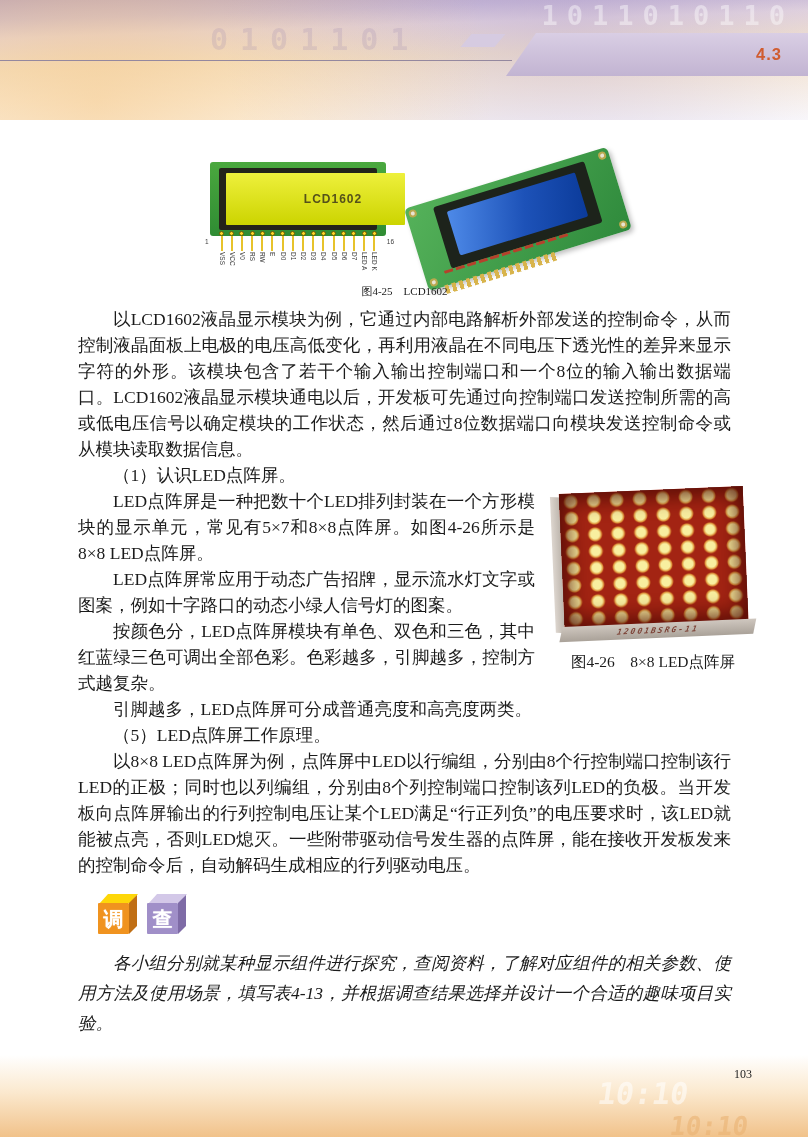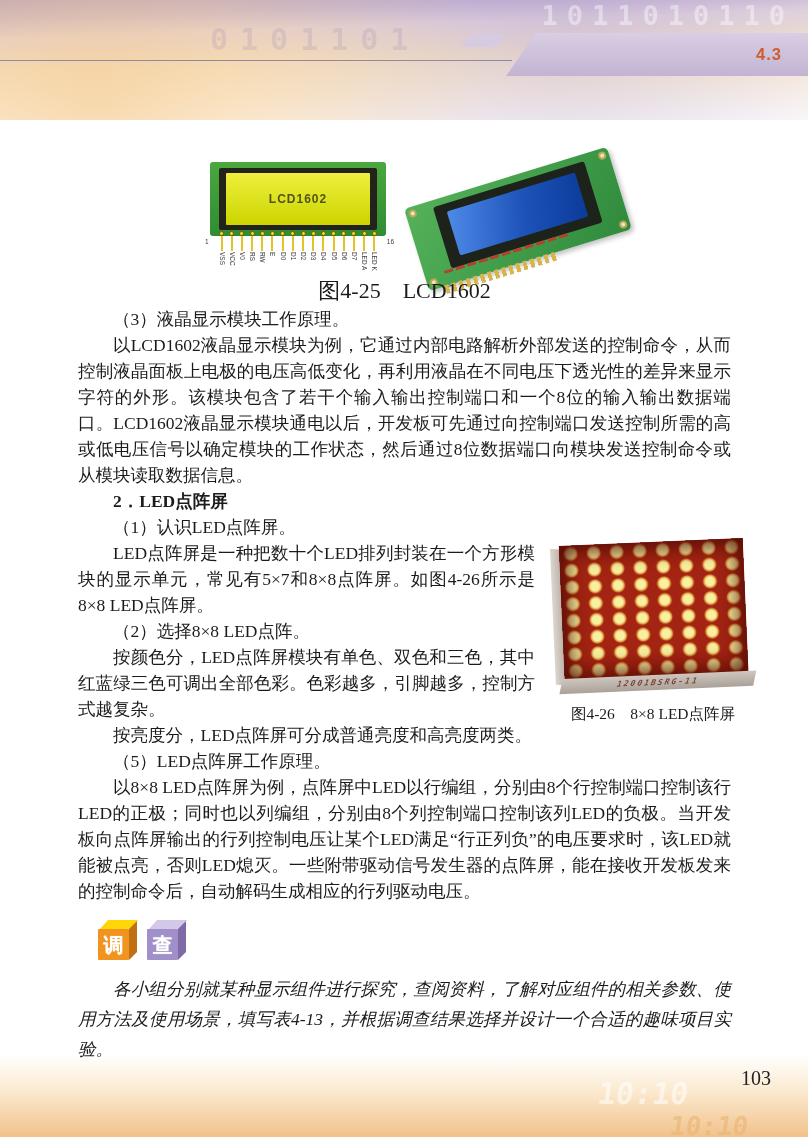--- a/index.html
+++ b/index.html
@@ -38,31 +38,31 @@
 
   
   .content { position:relative; padding:0 77px 0 78px; font-size:17.5px;
              line-height:26px; text-align:justify; }
   .para { margin:0; text-indent:2em; }
   .bold { font-weight:bold; }
 
   
   .fig-lcd { position:relative; height:186px; margin:0; }
   .fig-lcd figcaption { position:absolute; bottom:2px; left:0; width:100%;
-                        text-align:center; font-size:22px; text-indent:0; }
+                        text-align:center; font-size:11px; text-indent:0; }
 
   .lcd-diagram { position:absolute; left:132px; top:42px; width:176px; }
   .lcd-board { width:176px; height:74px; background:linear-gradient(180deg,#4aa83e,#2f8c33);
                border-radius:3px; box-sizing:border-box; padding:6px 9px; }
   .lcd-bezel { width:100%; height:100%; background:#23231а; background:#23231a; border-radius:2px;
                box-sizing:border-box; padding:5px 7px; }
   .lcd-screen { width:100%; height:100%; background:linear-gradient(180deg,#eef03c,#ccd400);
                 border-radius:1px; display:flex; align-items:center; justify-content:center;
                 font-family:"Liberation Sans",sans-serif; font-weight:bold; font-size:12px;
-                letter-spacing:1px; color:#55511a; }
+                letter-spacing:1px; color:#55511a;padding-left:35px; }
   .pin-strip { position:relative; display:flex; justify-content:space-between;
                padding:0 7px; margin-top:-5px; }
   .pin { display:flex; flex-direction:column; align-items:center; width:9px; }
   .pin-dot { width:5px; height:5px; border-radius:50%; background:#ffd428;
              border:1px solid #6b5a00; box-sizing:border-box; }
   .pin-lead { width:2px; height:15px; background:#e7c32b; }
   .pin-label { writing-mode:vertical-rl; text-orientation:mixed; font-family:"Liberation Sans",sans-serif;
                font-size:6.5px; color:#3c3c3c; height:26px; white-space:nowrap; margin-top:1px; }
   .pin-end-num { position:absolute; font-family:"Liberation Sans",sans-serif; font-size:6.5px;
                  color:#3c3c3c; top:-2px; }
@@ -121,21 +121,21 @@
   .cube-purple .side { background:#7e6ba6; }
   .kai { font-style:italic; line-height:30px; margin-top:10px; }
 
   
   .footer { position:absolute; left:0; bottom:0; width:808px; height:82px;
             background:linear-gradient(180deg, rgba(255,255,255,0) 0%, #fbe9cf 45%, #f1c28a 100%); }
   .clock1 { position:absolute; right:120px; bottom:26px; font-family:"DejaVu Sans Mono",monospace;
             font-weight:bold; font-size:30px; color:rgba(255,255,255,.55); transform:skewX(-8deg); }
   .clock2 { position:absolute; right:60px; bottom:-4px; font-family:"DejaVu Sans Mono",monospace;
             font-weight:bold; font-size:26px; color:rgba(233,178,115,.6); transform:skewX(-8deg); }
-  .page-number { position:absolute; right:37px; top:12px; font-size:20px; color:#222; }
+  .page-number { position:absolute; right:56px; top:12px; font-size:12px; color:#222; }
 </style>
 </head>
 <body>
 
 <div class="page">
 
   <div class="header">
     <div class="header-bg"></div>
     <div class="bin1">1011010110</div>
     <div class="bin2">0101101</div>
@@ -267,40 +267,38 @@
               <div class="screen2"></div>
             </div>
             <div class="redstrip"></div>
             <div class="pins2"></div>
           </div>
         </div>
       </div>
       <figcaption>图4-25　LCD1602</figcaption>
     </figure>
 
-    <p class="para">（3）液晶显示模块工作原理。</p>
     <p class="para">以LCD1602液晶显示模块为例，它通过内部电路解析外部发送的控制命令，从而控制液晶面板上电极的电压高低变化，再利用液晶在不同电压下透光性的差异来显示字符的外形。该模块包含了若干个输入输出控制端口和一个8位的输入输出数据端口。LCD1602液晶显示模块通电以后，开发板可先通过向控制端口发送控制所需的高或低电压信号以确定模块的工作状态，然后通过8位数据端口向模块发送控制命令或从模块读取数据信息。</p>
-    <p class="para bold">2．LED点阵屏</p>
     <p class="para">（1）认识LED点阵屏。</p>
 
     <div class="fig-matrix">
       <div class="matrix">
         <div class="m-left"></div>
         <div class="m-face"></div>
         <div class="m-bottom">
           <span class="m-part">12001BSRG-11</span>
         </div>
       </div>
       <div class="matrix-caption">图4-26　8×8 LED点阵屏</div>
     </div>
 
     <p class="para">LED点阵屏是一种把数十个LED排列封装在一个方形模块的显示单元，常见有5×7和8×8点阵屏。如图4-26所示是8×8 LED点阵屏。</p>
-    <p class="para">（2）选择8×8 LED点阵。</p>
+    <p class="para">LED点阵屏常应用于动态广告招牌，显示流水灯文字或图案，例如十字路口的动态小绿人信号灯的图案。</p>
     <p class="para">按颜色分，LED点阵屏模块有单色、双色和三色，其中红蓝绿三色可调出全部色彩。色彩越多，引脚越多，控制方式越复杂。</p>
-    <p class="para">按亮度分，LED点阵屏可分成普通亮度和高亮度两类。</p>
+    <p class="para">引脚越多，LED点阵屏可分成普通亮度和高亮度两类。</p>
     <p class="para">（5）LED点阵屏工作原理。</p>
     <p class="para">以8×8 LED点阵屏为例，点阵屏中LED以行编组，分别由8个行控制端口控制该行LED的正极；同时也以列编组，分别由8个列控制端口控制该列LED的负极。当开发板向点阵屏输出的行列控制电压让某个LED满足“行正列负”的电压要求时，该LED就能被点亮，否则LED熄灭。一些附带驱动信号发生器的点阵屏，能在接收开发板发来的控制命令后，自动解码生成相应的行列驱动电压。</p>
 
     <div class="survey">
       <div class="badge">
         <div class="cube cube-orange">
           <span class="top"></span>
           <span class="side"></span>
           <span class="front">调</span>
         </div>

